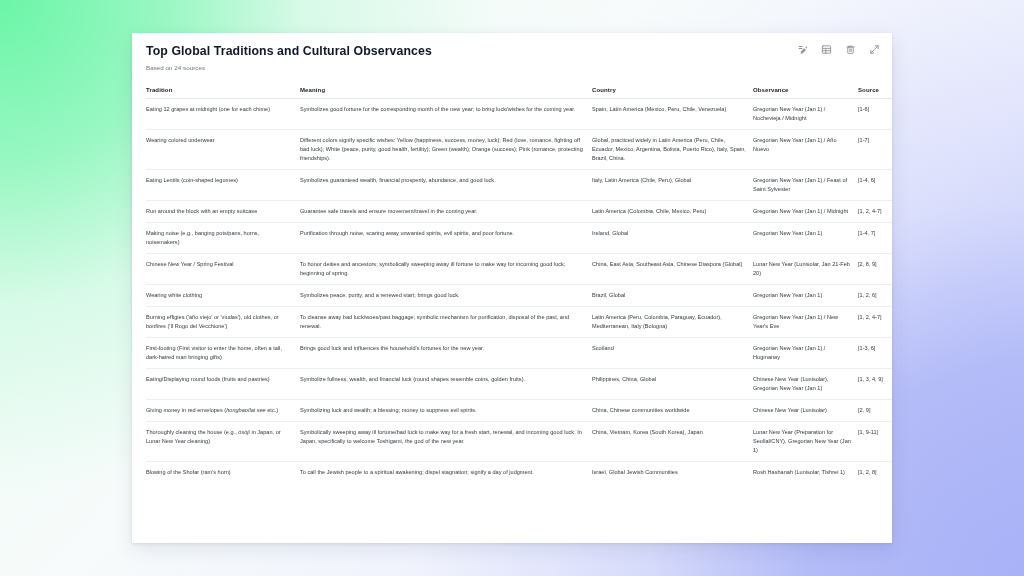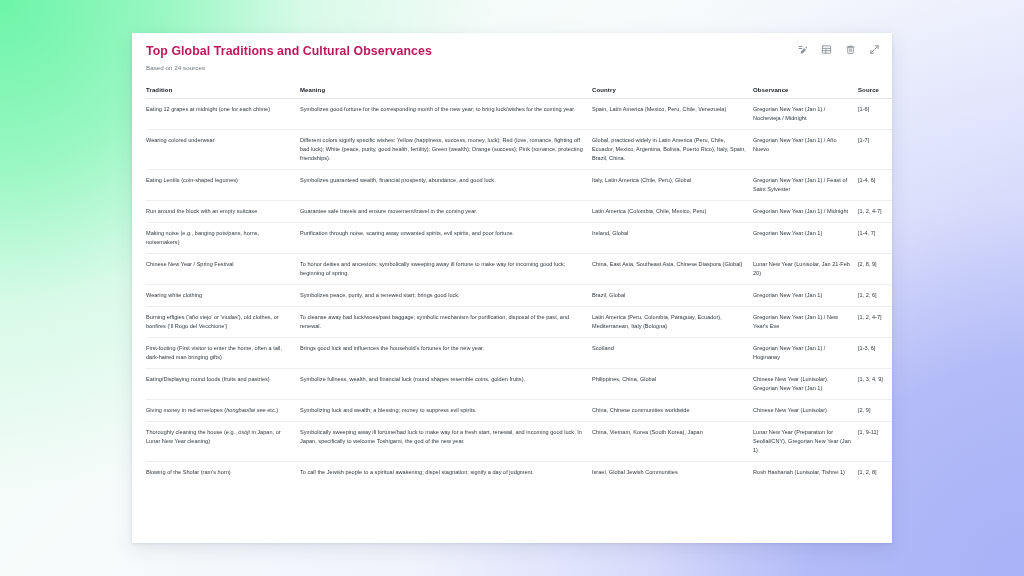--- a/index.html
+++ b/index.html
@@ -30,21 +30,21 @@
   }
 
   
   .card-header {
     position: relative;
     padding: 11px 16px 9px 14px;
   }
   .title {
     font-size: 12.3px;
     font-weight: 600;
-    color: #be185d;
+    color: #0f172a;
     letter-spacing: 0.1px;
     line-height: 15px;
     margin: 0;
   }
   .subtitle {
     font-size: 6.2px;
     color: #6d7479;
     margin-top: 5px;
     letter-spacing: 0.05px;
   }

